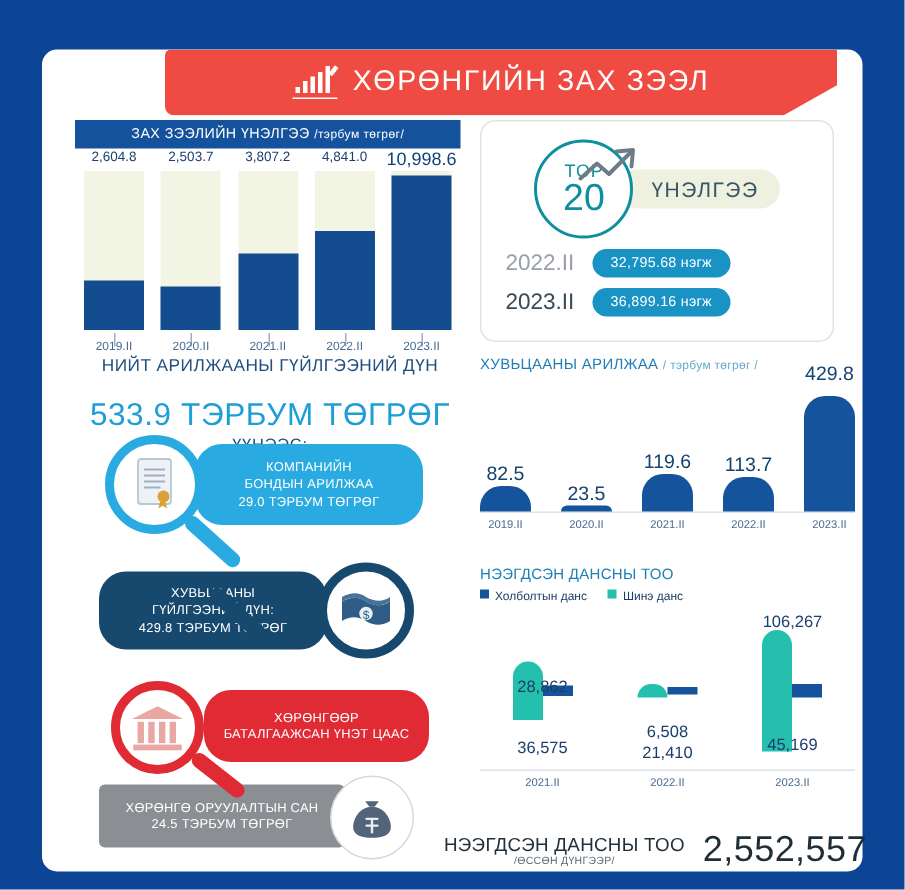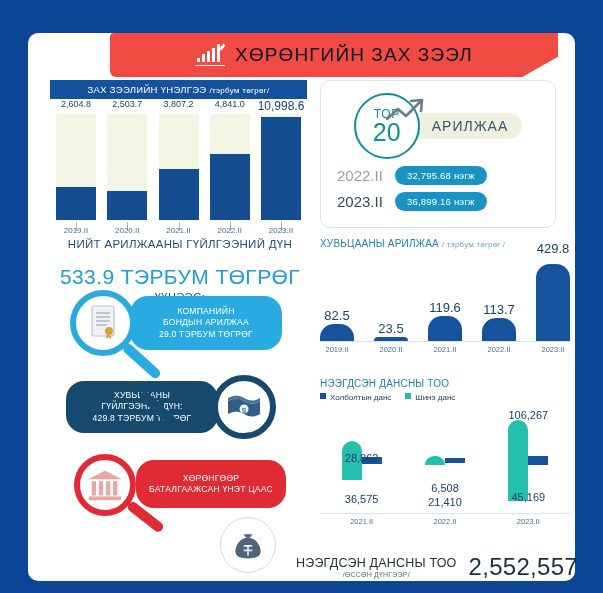--- a/index.html
+++ b/index.html
@@ -18,21 +18,21 @@
   
   .banner{
     position:absolute;left:82px;top:0px;width:448px;height:44px;
     background:#ef4b42;
     border-radius:4px 0 6px 6px;
     -webkit-clip-path:polygon(0 0,100% 0,100% 54%,92% 100%,0 100%);
     clip-path:polygon(0 0,100% 0,100% 54%,92% 100%,0 100%);
     display:flex;align-items:center;justify-content:center;gap:10px;
   }
   .banner .ttl{
-    color:#0f172a;font-size:19px;letter-spacing:1.1px;font-weight:400;
+    color:#ffffff;font-size:19px;letter-spacing:1.1px;font-weight:400;
     white-space:nowrap;
   }
   .chart-ico{width:30px;height:22px;position:relative;flex:0 0 auto;}
   .chart-ico i{position:absolute;bottom:4px;width:3px;background:#fff;display:block;}
   .chart-ico u{position:absolute;bottom:0;left:0;width:30px;height:1.5px;background:#fff;}
   .chart-ico .a{left:2px;height:4px}.chart-ico .b{left:7px;height:8px}
   .chart-ico .c{left:12px;height:11px}.chart-ico .d{left:17px;height:14px}
   .chart-ico .e{left:22px;height:18px}.chart-ico .f{left:26px;height:7px;
      transform:rotate(38deg);transform-origin:bottom left;bottom:17px;left:24px}
 
@@ -197,21 +197,21 @@
     </div>
   </div>
 
   <div class="panelB">
     <div class="top20row">
       <div class="circ20">
         <span class="t">TOP</span>
         <span class="n">20</span>
       </div>
       <div class="idxpill">
-        <span>АРИЛЖАА</span>
+        <span>ҮНЭЛГЭЭ</span>
       </div>
       <svg class="arrow" viewBox="0 0 44 30">
         <polyline points="2,22 13,12 21,19 35,5" fill="none" stroke="#6d7b86" stroke-width="2.6" stroke-linecap="round" stroke-linejoin="round"></polyline>
         <polyline points="26,4 37,3 36,14" fill="none" stroke="#6d7b86" stroke-width="2.6" stroke-linecap="round" stroke-linejoin="round"></polyline>
       </svg>
     </div>
     <div class="yrow dim">
       <span class="yr">2022.II</span>
       <span class="vpill">32,795.68 нэгж</span>
     </div>
@@ -275,20 +275,24 @@
         <g fill="#e8a7a2">
           <rect x="6" y="16" width="4.5" height="15"></rect>
             <rect x="13.5" y="16" width="4.5" height="15"></rect>
           <rect x="21" y="16" width="4.5" height="15"></rect>
             <rect x="28.5" y="16" width="4.5" height="15"></rect>
         </g>
         <rect x="3" y="32" width="34" height="4" fill="#e8a7a2"></rect>
       </svg>
     </div>
 
+    <div class="pillL" style="left:22px;top:285px;width:164px;height:42px;background:#8b8f94;border-radius:4px;">
+      <div>ХӨРӨНГӨ ОРУУЛАЛТЫН САН</div>
+      <div>24.5 ТЭРБУМ ТӨГРӨГ</div>
+    </div>
     <div class="glass" style="left:176px;top:279px;width:56px;height:56px;border:1px solid #d4d9dd;">
       <svg viewBox="0 0 40 40" width="36" height="36" style="margin:9px 0 0 9px">
         <path d="M15 8 h10 l-3 4 h-4z" fill="#51647a"></path>
         <path d="M20 12 c9 0 14 9 14 15 c0 6-6 8-14 8 c-8 0-14-2-14-8 c0-6 5-15 14-15z" fill="#51647a"></path>
         <g stroke="#e9eef3" stroke-width="1.8" stroke-linecap="round">
           <line x1="16" y1="21" x2="24" y2="21"></line>
             <line x1="20" y1="21" x2="20" y2="31"></line>
           <line x1="16" y1="26" x2="24" y2="26"></line>
         </g>
       </svg>

